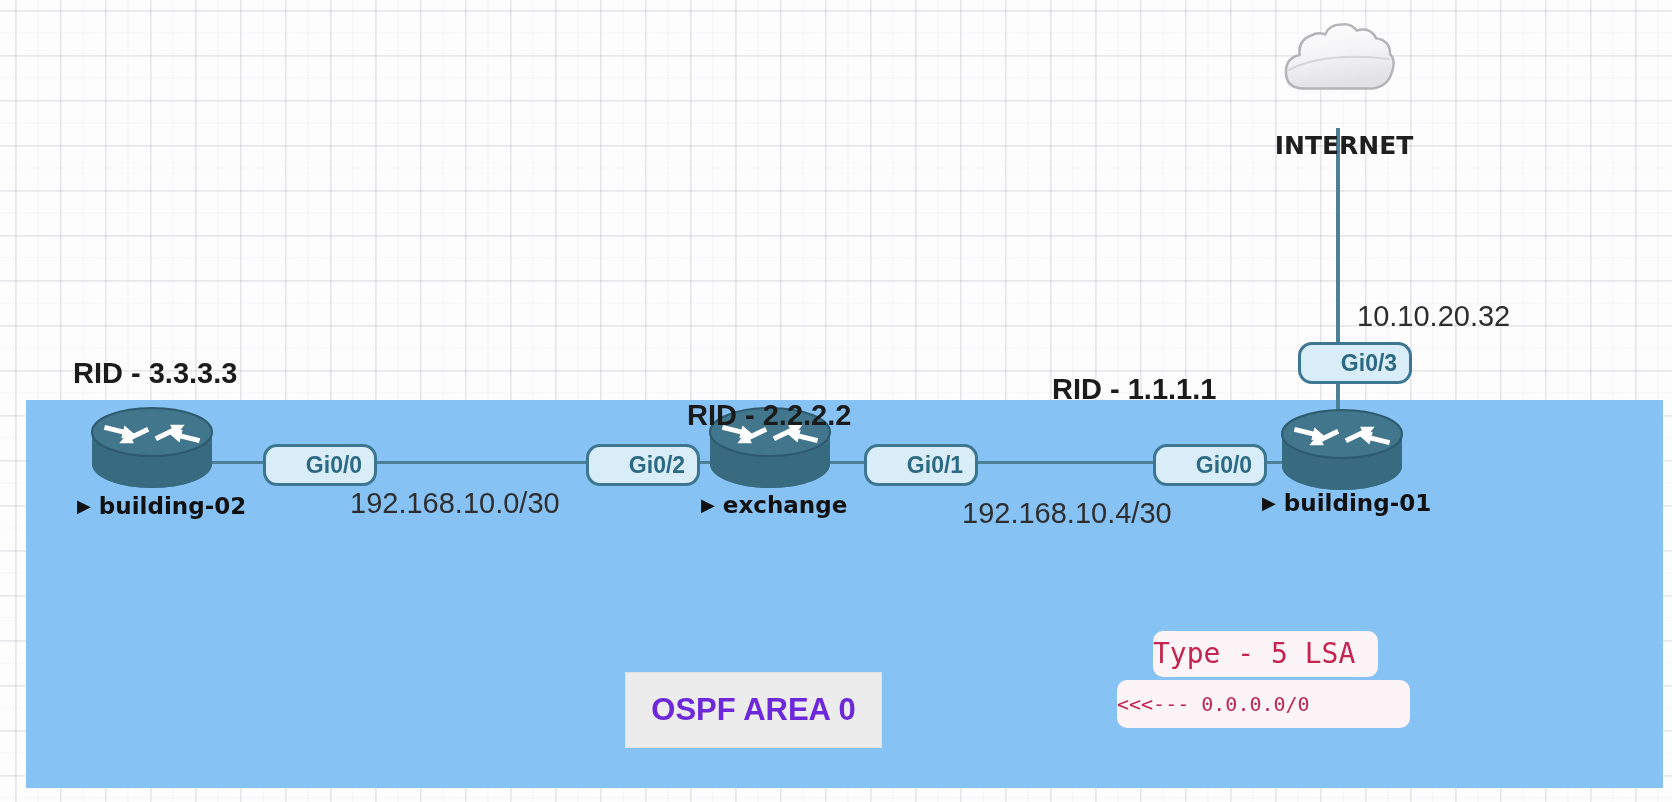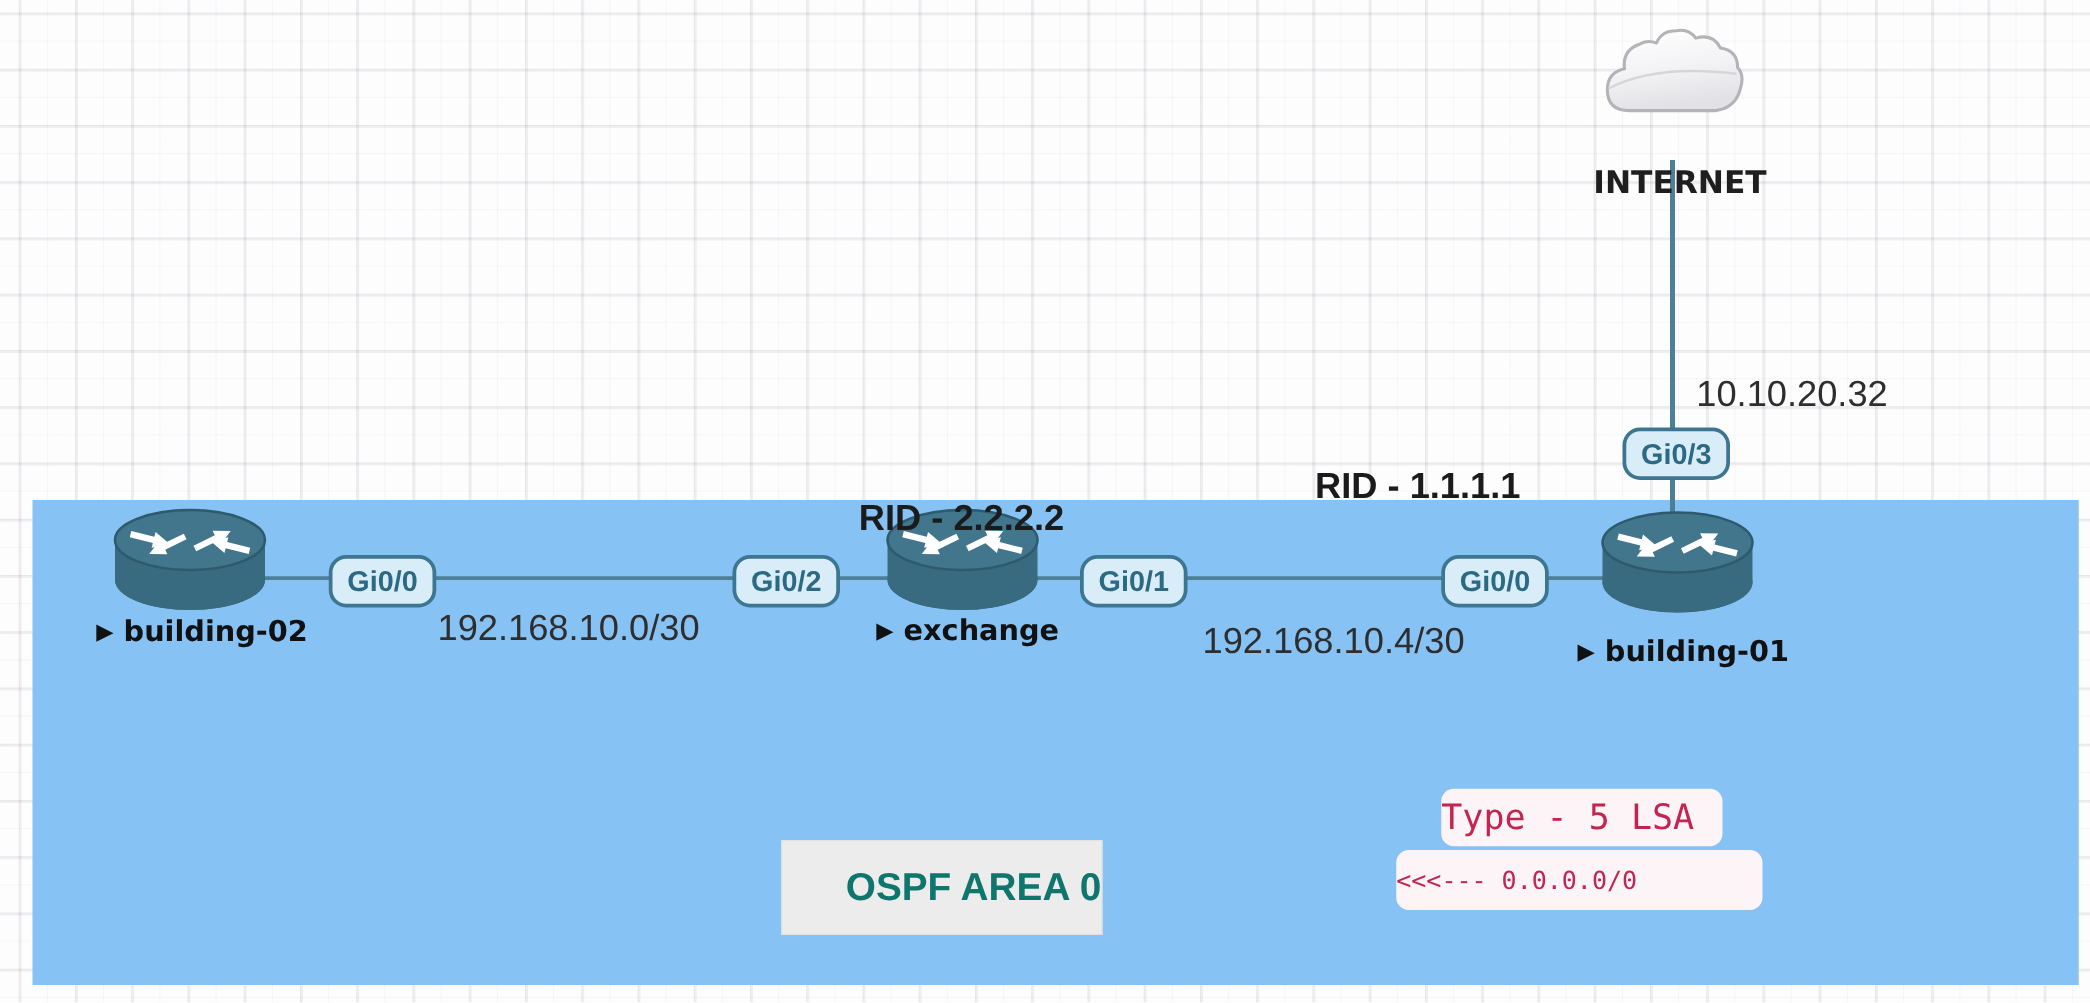--- a/index.html
+++ b/index.html
@@ -32,21 +32,21 @@
   .router{width:124px;height:84px;}
   .router svg{display:block;width:100%;height:100%;}
   .r2{left:90px;top:406px;}
   .rex{left:708px;top:406px;}
   .r1{left:1280px;top:408px;}
 
   
   .pill{
     width:80px;height:36px;border:3px solid #3c7690;border-radius:14px;
     background:#d9edf8;color:#2c6983;font-weight:bold;font-size:23px;
-    line-height:36px;text-align:center;font-family:"Liberation Sans",sans-serif;
+    line-height:36px;text-align:center;font-family:"Liberation Sans",sans-serif;padding-left:28px;
   }
   .pill-1{left:263px;top:444px;}
   .pill-2{left:586px;top:444px;}
   .pill-3{left:864px;top:444px;}
   .pill-4{left:1153px;top:444px;}
   .pill-5{left:1298px;top:342px;}
 
   
   .rid{font-weight:bold;font-size:29px;color:#1b1b1b;white-space:nowrap;}
   .rid-3{left:73px;top:357px;}
@@ -54,41 +54,41 @@
   .rid-1{left:1052px;top:357px;margin-top:16px;}
 
   
   .nodelabel{
     font-family:"DejaVu Sans",sans-serif;font-weight:bold;font-size:23px;
     color:#111;white-space:nowrap;
   }
   .nodelabel .marker{font-size:18px;margin-right:8px;vertical-align:2px;}
   .nl-2{left:77px;top:493px;}
   .nl-ex{left:701px;top:492px;}
-  .nl-1{left:1262px;top:509px;}
+  .nl-1{left:1262px;top:490px;}
 
   
   .iplabel{font-size:29px;color:#2e2e2e;white-space:nowrap;}
   .ip-a{left:350px;top:487px;}
   .ip-b{left:962px;top:497px;}
   .ip-up{left:1357px;top:300px;}
 
   
   .cloud{left:1280px;top:20px;width:116px;height:78px;}
   .cloud svg{display:block;width:100%;height:100%;}
   .inet-label{
     left:1272px;top:94px;width:144px;text-align:center;
     font-family:"DejaVu Sans",sans-serif;font-weight:bold;font-size:25px;color:#1f1f1f;margin-top:37px;
   }
 
   
   .areabox{
     left:625px;top:672px;width:257px;height:76px;background:#ececec;
     border:1px solid #e2e2e2;box-sizing:border-box;
-    text-align:right;line-height:74px;font-weight:bold;font-size:31px;color:#0f766e;
+    text-align:center;line-height:74px;font-weight:bold;font-size:31px;color:#6d28d9;
   }
 
   
   .note{
     font-family:"DejaVu Sans Mono",monospace;color:#c32450;background:#fcf4f6;
     border-radius:10px;text-align:left;white-space:nowrap;
   }
   .note-lsa{left:1153px;top:631px;width:225px;height:46px;line-height:46px;font-size:28px;}
   .note-route{left:1117px;top:680px;width:293px;height:48px;line-height:48px;font-size:20px;}
 </style>
@@ -154,20 +154,21 @@
       <use href="#arr" transform="translate(108,41) rotate(194)"></use>
     </svg>
   </div>
 
   <div class="abs pill pill-1">Gi0/0</div>
   <div class="abs pill pill-2">Gi0/2</div>
   <div class="abs pill pill-3">Gi0/1</div>
   <div class="abs pill pill-4">Gi0/0</div>
   <div class="abs pill pill-5">Gi0/3</div>
 
+  <div class="abs rid rid-3">RID - 3.3.3.3</div>
   <div class="abs rid rid-2">RID - 2.2.2.2</div>
   <div class="abs rid rid-1">RID - 1.1.1.1</div>
 
   <div class="abs nodelabel nl-2">
     <span class="marker">▶</span><span>building-02</span>
   </div>
   <div class="abs nodelabel nl-ex">
     <span class="marker">▶</span><span>exchange</span>
   </div>
   <div class="abs nodelabel nl-1">

